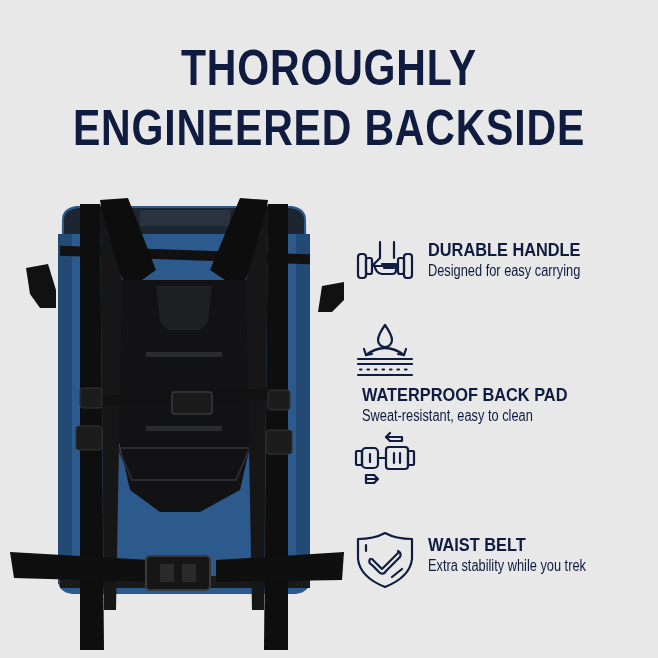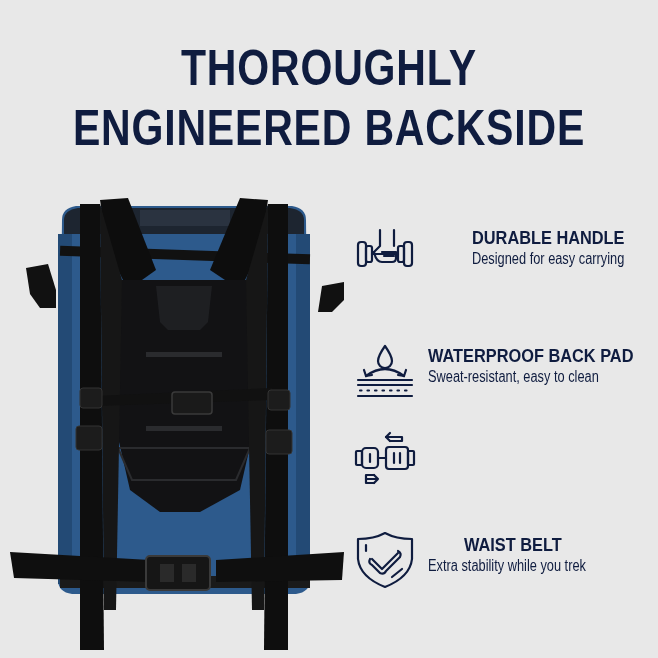--- a/index.html
+++ b/index.html
@@ -100,41 +100,41 @@
     <rect x="160" y="374" width="14" height="18" fill="#2a2a2a"></rect>
     <rect x="182" y="374" width="14" height="18" fill="#2a2a2a"></rect>
 
     <rect x="80" y="400" width="20" height="40" fill="#0e0e0e"></rect>
     <rect x="268" y="400" width="20" height="40" fill="#0e0e0e"></rect>
   </svg>
 </div>
 
 <div class="features">
 
-  <div class="feature" style="top:0px;gap:44px;">
+  <div class="feature" style="top:12px;">
     <div class="icon">
       <svg viewBox="0 0 66 60" fill="none" stroke="#0f1c3f" stroke-width="2.2" stroke-linecap="round" stroke-linejoin="round">
         <rect x="6" y="20" width="8" height="24" rx="3"></rect>
         <rect x="14" y="24" width="6" height="16" rx="2"></rect>
         <rect x="52" y="20" width="8" height="24" rx="3"></rect>
         <rect x="46" y="24" width="6" height="16" rx="2"></rect>
         <line x1="20" y1="32" x2="46" y2="32"></line>
         <path d="M28 8 L28 24 L22 30"></path>
         <path d="M42 8 L42 24"></path>
         <path d="M22 30 Q24 40 30 40 L40 40 Q44 40 44 36 L44 30 L30 30"></path>
         <line x1="32" y1="34" x2="42" y2="34"></line>
       </svg>
     </div>
     <div class="text">
       <div class="title">DURABLE HANDLE</div>
       <div class="desc">Designed for easy carrying</div>
     </div>
   </div>
 
-  <div class="feature" style="top:118px;">
+  <div class="feature" style="top:97px;flex-direction:column;">
     <div class="icon">
       <svg viewBox="0 0 66 60" fill="none" stroke="#0f1c3f" stroke-width="2.2" stroke-linecap="round" stroke-linejoin="round">
         <path d="M33 6 Q40 16 40 21 A7 7 0 0 1 26 21 Q26 16 33 6 Z"></path>
         <path d="M14 36 Q33 22 52 36"></path>
         <path d="M14 36 L12 30 M14 36 L20 35"></path>
         <path d="M52 36 L54 30 M52 36 L46 35"></path>
         <line x1="6" y1="40" x2="60" y2="40"></line>
         <line x1="6" y1="45" x2="60" y2="45"></line>
         <line x1="6" y1="56" x2="60" y2="56"></line>
         <g stroke-dasharray="1.5 6">
@@ -160,21 +160,21 @@
         <rect x="34" y="18" width="22" height="22" rx="3"></rect>
         <line x1="42" y1="24" x2="42" y2="34"></line>
         <line x1="48" y1="24" x2="48" y2="34"></line>
         <rect x="56" y="22" width="6" height="14" rx="1"></rect>
         <path d="M14 50 L26 50 M22 46 L26 50 L22 54"></path>
         <path d="M14 46 L22 46 M14 54 L22 54 M14 46 L14 54"></path>
       </svg>
     </div>
   </div>
 
-  <div class="feature" style="top:307px;text-align:center;">
+  <div class="feature" style="top:307px;">
     <div class="icon">
       <svg viewBox="0 0 66 60" fill="none" stroke="#0f1c3f" stroke-width="2.2" stroke-linecap="round" stroke-linejoin="round">
         <path d="M33 4 Q44 10 60 10 L60 30 Q58 48 33 58 Q8 48 6 30 L6 10 Q22 10 33 4 Z"></path>
         <path d="M14 16 L14 22"></path>
         <path d="M20 30 L30 40 L46 24"></path>
         <path d="M18 30 Q16 34 20 36 L28 44 Q32 46 34 42 L48 28 Q50 24 46 22"></path>
         <path d="M40 48 L50 40"></path>
       </svg>
     </div>
     <div class="text">

